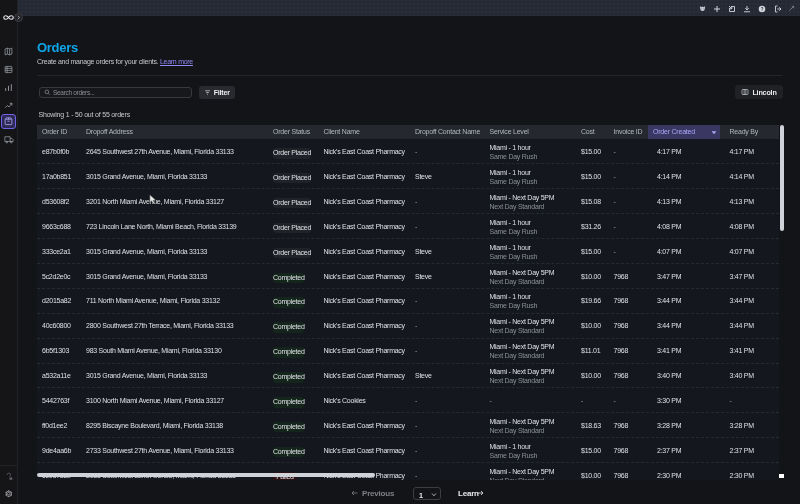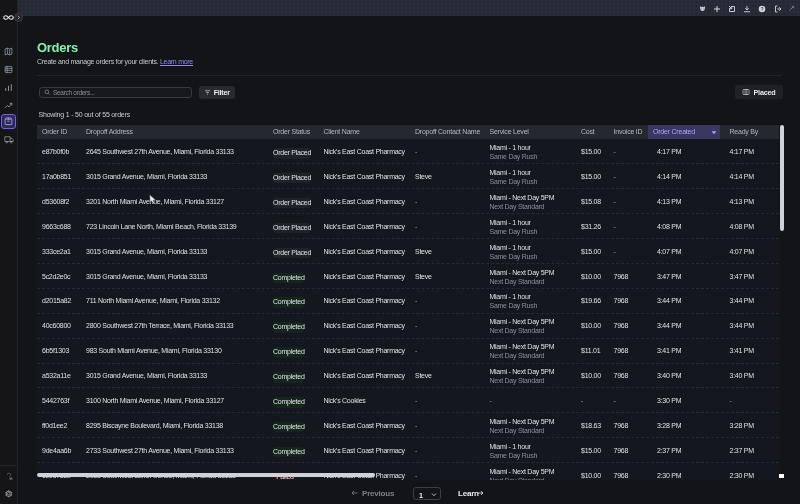--- a/index.html
+++ b/index.html
@@ -10,21 +10,21 @@
     background-image:radial-gradient(#212633 0.7px, transparent 0.8px);
     background-size:4px 4px; }
   #topicons { position:absolute; left:0; top:0; width:800px; height:16px; }
   .ti { position:absolute; top:4.5px; }
   #sidebar { position:absolute; left:0; top:0; width:18px; height:504px; background:#151518; border-right:1px solid #232327; }
   #sideicons { position:absolute; left:0; top:42px; width:16.5px; display:flex; flex-direction:column; align-items:center; }
   .sic { height:18px; display:flex; align-items:center; justify-content:center; width:18px; }
   #sidehl { position:absolute; left:1px; top:114px; width:15px; height:15px; background:#2e2a55; border:1px solid #6f64e7; border-radius:3px; display:flex; align-items:center; justify-content:center; }
   #collapse { position:absolute; left:14px; top:12.5px; width:9px; height:9px; border-radius:50%; background:#232328; border:1px solid #3c3c44; display:flex; align-items:center; justify-content:center; }
   #content { position:absolute; left:18px; top:16px; width:782px; height:488px; }
-  h1 { position:absolute; left:19px; top:24px; font-size:13px; font-weight:bold; color:#86efac; letter-spacing:-0.3px; }
+  h1 { position:absolute; left:19px; top:24px; font-size:13px; font-weight:bold; color:#0ea5e9; letter-spacing:-0.3px; }
   #subtitle { position:absolute; left:19px; top:42px; font-size:7px; letter-spacing:-0.28px; color:#c6c9ce; }
   #subtitle a { color:#8f8af2; text-decoration:underline; }
   #searchbox { position:absolute; left:20.5px; top:70.5px; width:153px; height:11.5px; background:#17181b; border:1px solid #37393f; border-radius:3px; display:flex; align-items:center; padding-left:4px; }
   #searchbox span { color:#8a8e95; font-size:6.5px; letter-spacing:-0.3px; margin-left:3px; }
   #filterbtn { position:absolute; left:180.5px; top:70px; width:36.5px; height:12.5px; background:#292a2f; border-radius:3px; display:flex; align-items:center; justify-content:center; gap:3px; }
   #filterbtn span { color:#eceef0; font-size:7px; font-weight:bold; letter-spacing:-0.2px; }
   #colsbtn { position:absolute; left:716.5px; top:69px; width:48.5px; height:14px; background:#202125; border-radius:3px; display:flex; align-items:center; justify-content:center; gap:3.5px; }
   #colsbtn span { color:#e9ebee; font-size:7.2px; font-weight:bold; letter-spacing:-0.2px; }
   #showing { position:absolute; left:20.5px; top:94.5px; font-size:7px; letter-spacing:-0.2px; color:#c9cbd0; }
   
@@ -164,21 +164,21 @@
       <svg width="7" height="7" viewBox="0 0 16 16" stroke="#cfd3d9" stroke-width="1.7" fill="none">
         <path d="M2.5 4 H13.5 M5 8 H11 M6.8 12 H9.2"></path>
       </svg>
       <span>Filter</span>
     </div>
   <div id="colsbtn">
       <svg width="8" height="8" viewBox="0 0 16 16" stroke="#cfd3d9" stroke-width="1.4" fill="none">
         <rect x="2" y="3" width="12" height="10" rx="1.5"></rect>
         <path d="M6.3 3 V13 M9.7 3 V13"></path>
       </svg>
-      <span>Placed</span>
+      <span>Lincoln</span>
     </div>
   <div id="showing">Showing 1 - 50 out of 55 orders</div>
 
   <div id="table">
     <div id="thead">
       <div id="ochead"></div>
       <span class="c1">Order ID</span>
         <span class="c2">Dropoff Address</span>
         <span class="c3">Order Status</span>
         <span class="c4">Client Name</span>

